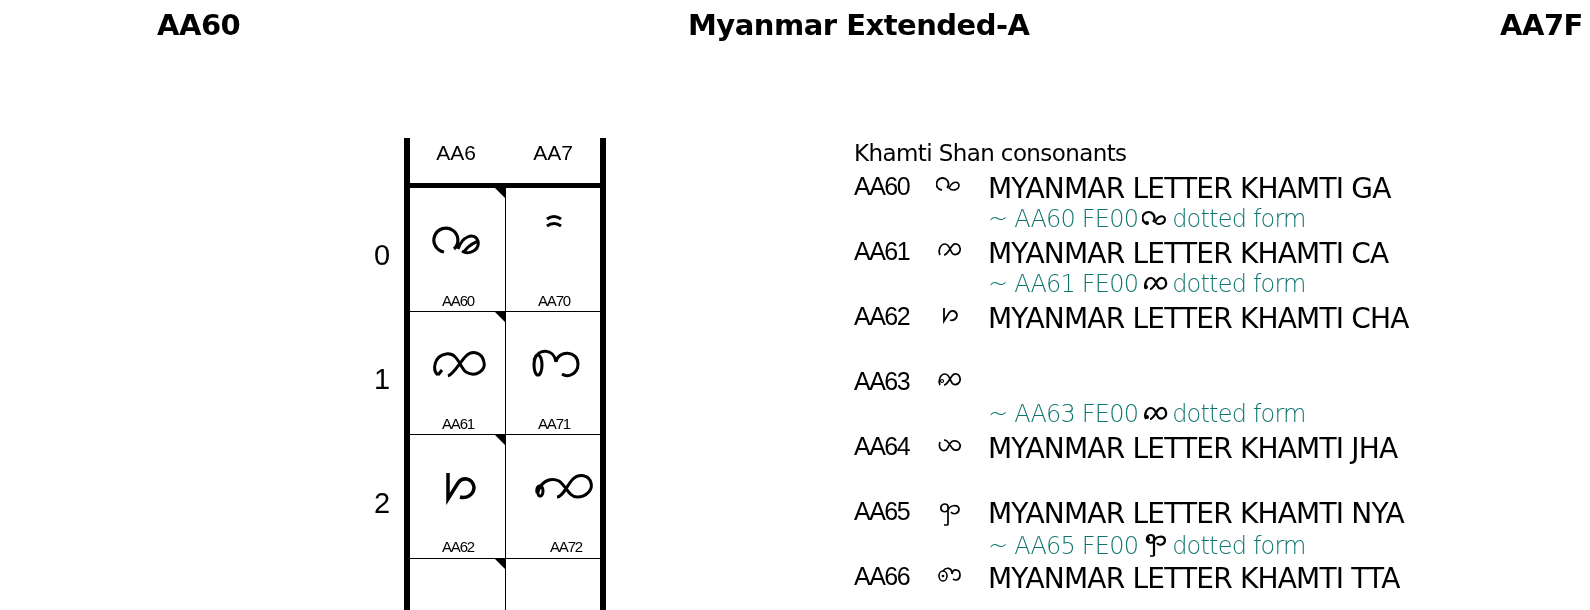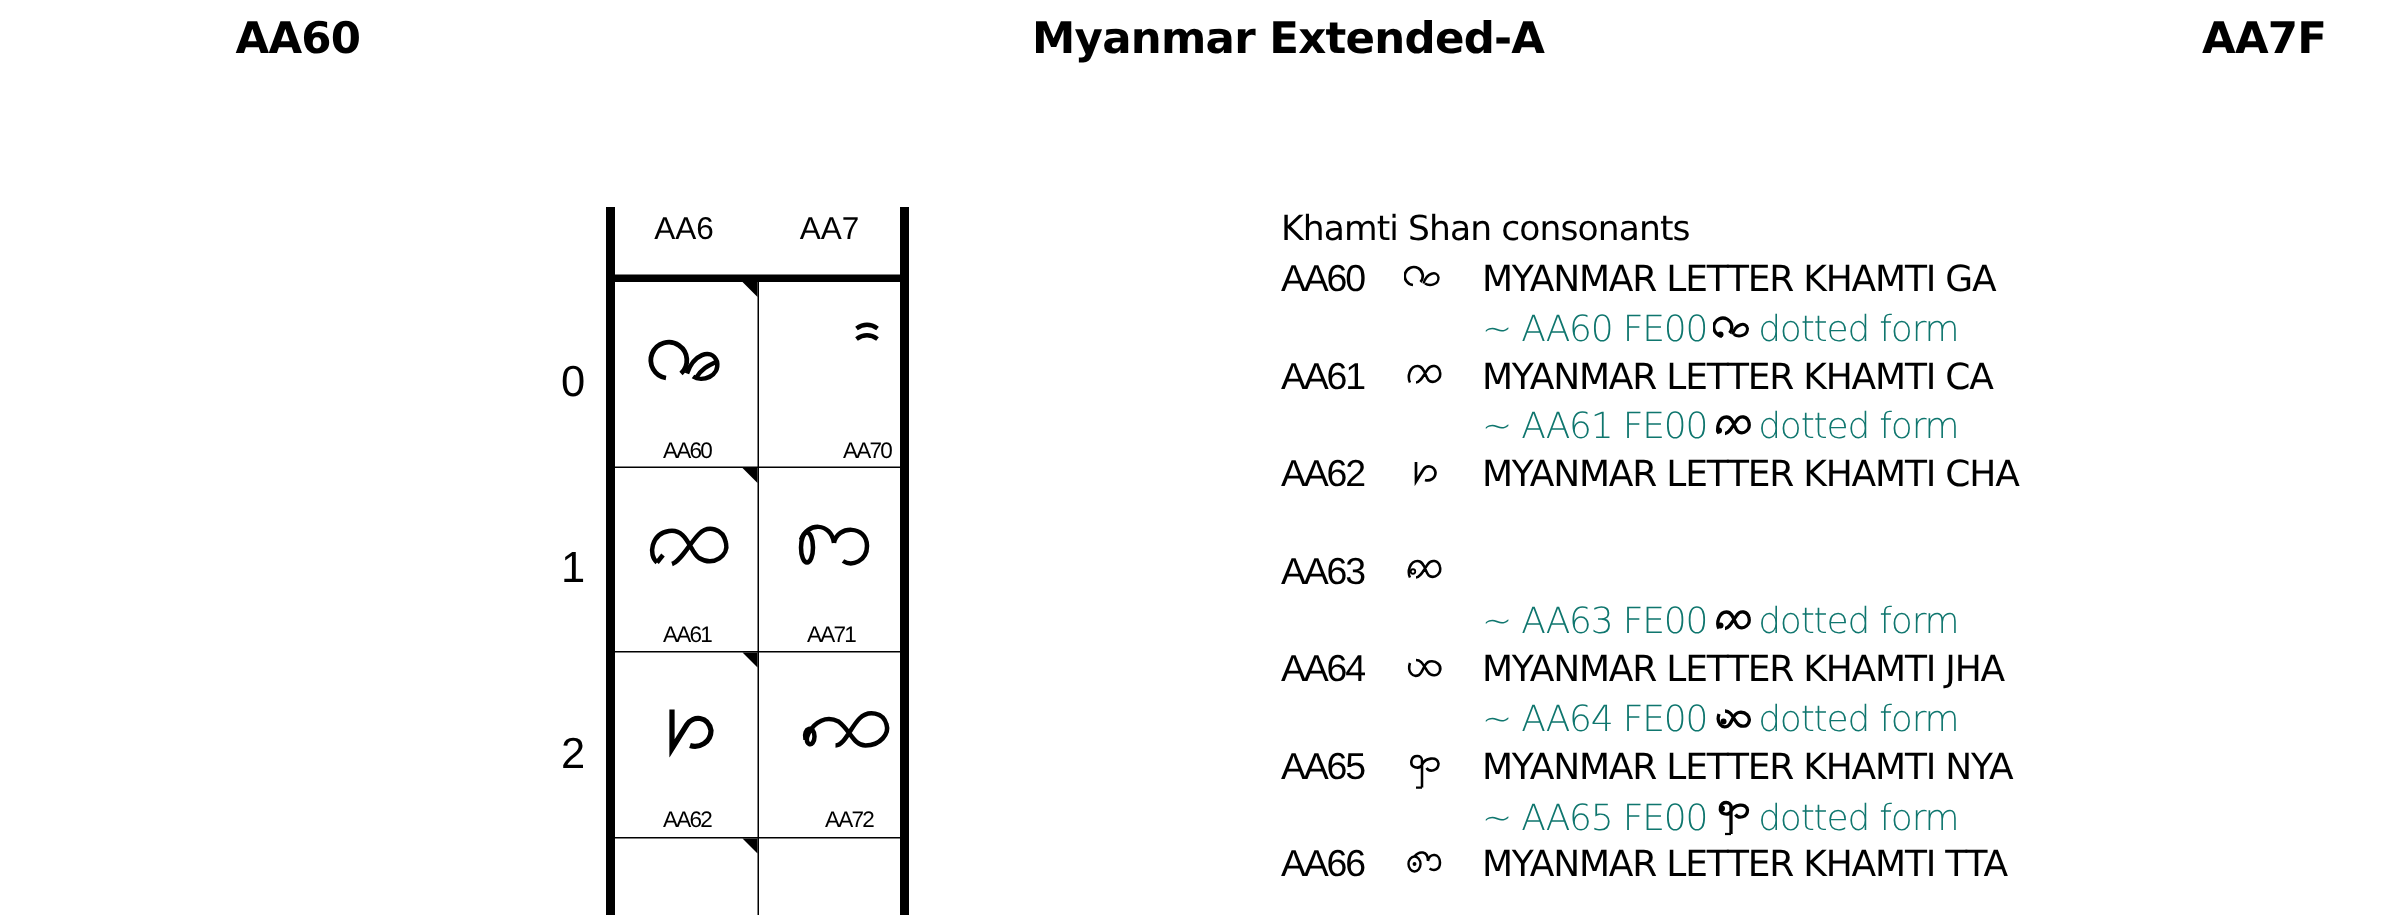--- a/index.html
+++ b/index.html
@@ -1,21 +1,21 @@
 <!DOCTYPE html>
 <html><head>
 <meta charset="utf-8">
 <style>
   html, body { margin: 0; padding: 0; background: #ffffff; }
   body { width: 1590px; height: 610px; position: relative; overflow: hidden; color: #000; font-family: "DejaVu Sans", sans-serif; }
 
   .hdr { position: absolute; top: 8px; font-family: "DejaVu Sans", sans-serif; font-weight: bold; font-size: 29px; letter-spacing: -0.5px; }
   .hdr-left { left: 157px; }
   .hdr-center { left: 688px; }
-  .hdr-right { left: 1468px; }
+  .hdr-right { left: 1500px; }
 
   
   .chart { position: absolute; left: 0; top: 0; }
   .vline-thick { position: absolute; background: #000; width: 6px; }
   .vline-thin { position: absolute; background: #000; width: 1px; }
   .hline-thick { position: absolute; background: #000; height: 5px; }
   .hline-thin { position: absolute; background: #000; height: 1px; }
   .col-head { position: absolute; top: 141px; font-family: "Liberation Sans", sans-serif; font-size: 21px; width: 96px; text-align: center; }
   .row-head { position: absolute; left: 370px; font-family: "Liberation Sans", sans-serif; font-size: 29px; width: 24px; text-align: center; }
   .cell { position: absolute; width: 96px; height: 122px; }
@@ -23,21 +23,21 @@
   .cell .glyph svg { display: block; margin: 0 auto; }
   .cell .code { position: absolute; left: 0; right: 0; bottom: 2px; text-align: center; font-family: "Liberation Sans", sans-serif; font-size: 15px; letter-spacing: -1.2px; }
   .corner { position: absolute; width: 0; height: 0; border-top: 10px solid #000; border-left: 10px solid transparent; }
 
   
   .list { position: absolute; left: 854px; top: 140px; }
   .list-title { font-family: "DejaVu Sans", sans-serif; font-weight: normal; font-size: 23px; letter-spacing: -0.6px; height: 32px; }
   .entry { position: relative; height: 65px; }
   .entry .cp { position: absolute; left: 0; top: 0; font-family: "Liberation Sans", sans-serif; font-size: 25px; letter-spacing: -1.5px; }
   .entry .sym { position: absolute; left: 80px; top: 2px; width: 30px; text-align: center; }
-  .entry .name { position: absolute; left: 134px; top: 0; font-family: "DejaVu Sans", sans-serif; font-size: 24px; letter-spacing: -0.8px; white-space: nowrap; }
+  .entry .name { position: absolute; left: 134px; top: 0; font-family: "DejaVu Sans", sans-serif; font-size: 28px; letter-spacing: -0.8px; white-space: nowrap; }
   .entry .var { position: absolute; left: 134px; top: 33px; font-family: "DejaVu Sans", sans-serif; font-weight: 300; font-size: 24px; letter-spacing: -0.8px; color: #0f766e; white-space: nowrap; }
   .entry .var .vsym { display: inline-block; vertical-align: middle; margin: 0 4px; }
 </style>
 </head>
 <body>
 
 <div class="hdr hdr-left">AA60</div>
 <div class="hdr hdr-center">Myanmar Extended-A</div>
 <div class="hdr hdr-right">AA7F</div>
 
@@ -67,21 +67,21 @@
 
   <div class="cell" style="left:410px; top:189px;">
     <div class="glyph">
       <svg width="60" height="40" viewBox="0 0 60 40">
           <path d="M16 33 A12 12 0 1 1 26 30" fill="none" stroke="#000" stroke-width="3.2"></path>
           <path d="M30 30 C 34 18, 46 12, 50 22 C 52 32, 40 36, 34 32 M36 33 C 40 26, 46 24, 50 22" fill="none" stroke="#000" stroke-width="3"></path>
         </svg>
     </div>
     <div class="code">AA60</div>
   </div>
-  <div class="cell" style="left:530px; top:189px;">
+  <div class="cell" style="left:506px; top:189px;">
     <div class="glyph" style="top:22px;">
       <svg width="30" height="20" viewBox="0 0 30 20">
           <path d="M8 8 Q15 3 22 8" fill="none" stroke="#000" stroke-width="3"></path>
           <path d="M8 15 Q15 10 22 15" fill="none" stroke="#000" stroke-width="3"></path>
         </svg>
     </div>
     <div class="code">AA70</div>
   </div>
   <div class="cell" style="left:410px; top:312px;">
     <div class="glyph">
@@ -167,24 +167,20 @@
             <circle cx="5" cy="14" r="2" fill="#000"></circle>
           </svg></span><span>dotted form</span></span>
   </div>
 
   <div class="entry">
     <span class="cp">AA64</span>
     <span class="sym"><svg width="26" height="20" viewBox="0 0 26 20">
           <path d="M4 8 C 2 14, 6 18, 10 16 C 13 14, 13 8, 17 7 C 22 6, 25 10, 24 13 C 23 17, 18 17, 16 14 C 13 10, 12 6, 8 6" fill="none" stroke="#000" stroke-width="1.7"></path>
         </svg></span>
     <span class="name">MYANMAR LETTER KHAMTI JHA</span>
-    <span class="var"><span>~ AA64 FE00</span><span class="vsym"><svg width="26" height="20" viewBox="0 0 26 20">
-            <path d="M4 8 C 2 14, 6 18, 10 16 C 13 14, 13 8, 17 7 C 22 6, 25 10, 24 13 C 23 17, 18 17, 16 14 C 13 10, 12 6, 8 6" fill="none" stroke="#000" stroke-width="2.2"></path>
-            <circle cx="7" cy="13" r="2" fill="#000"></circle>
-          </svg></span><span>dotted form</span></span>
   </div>
 
   <div class="entry">
     <span class="cp">AA65</span>
     <span class="sym"><svg width="26" height="28" viewBox="0 0 26 28">
           <path d="M12 26 L12 8 C 12 4, 6 4, 5 8 C 4 13, 10 14, 12 11 C 14 6, 22 5, 23 10 C 23 15, 17 16, 15 13" fill="none" stroke="#000" stroke-width="1.7"></path>
           <path d="M12 26 L8 26" stroke="#000" stroke-width="1.5"></path>
         </svg></span>
     <span class="name">MYANMAR LETTER KHAMTI NYA</span>
     <span class="var"><span>~ AA65 FE00</span><span class="vsym"><svg width="26" height="28" viewBox="0 0 26 28">

